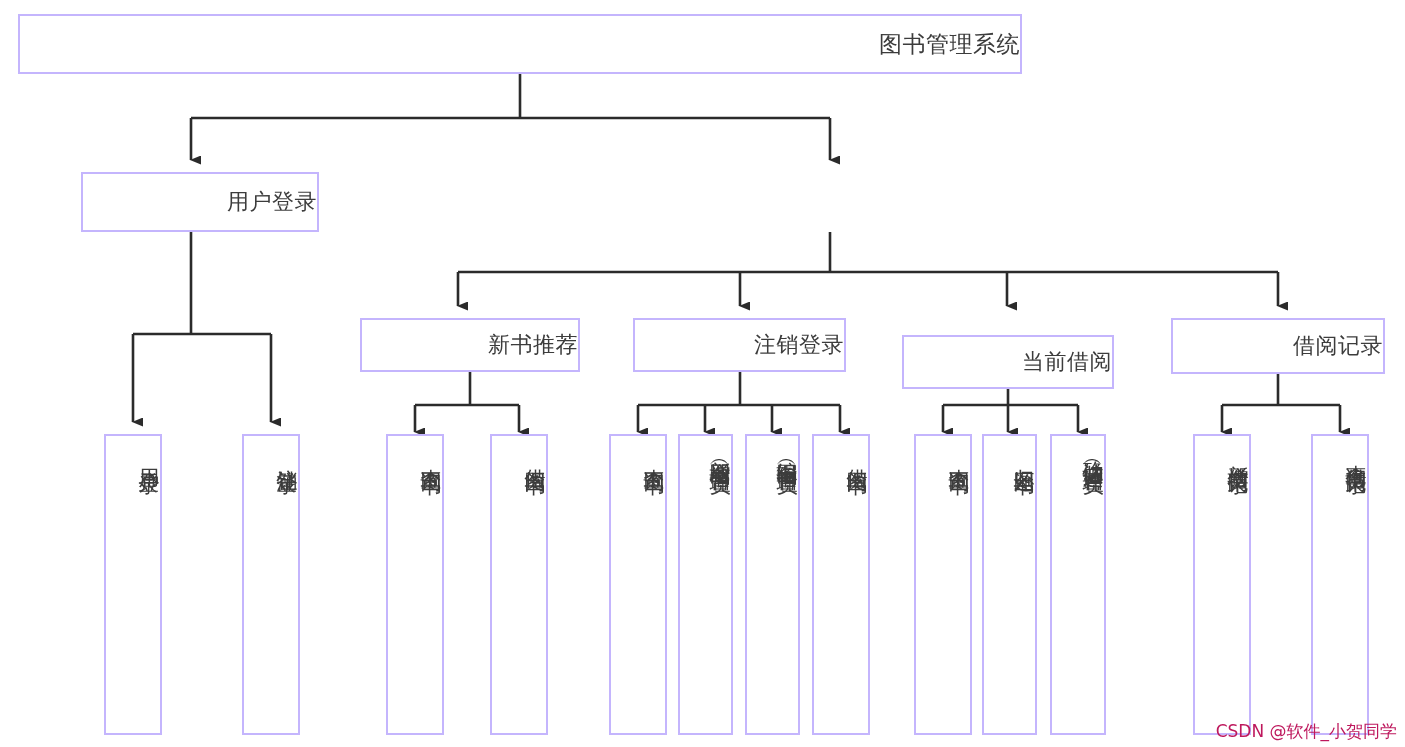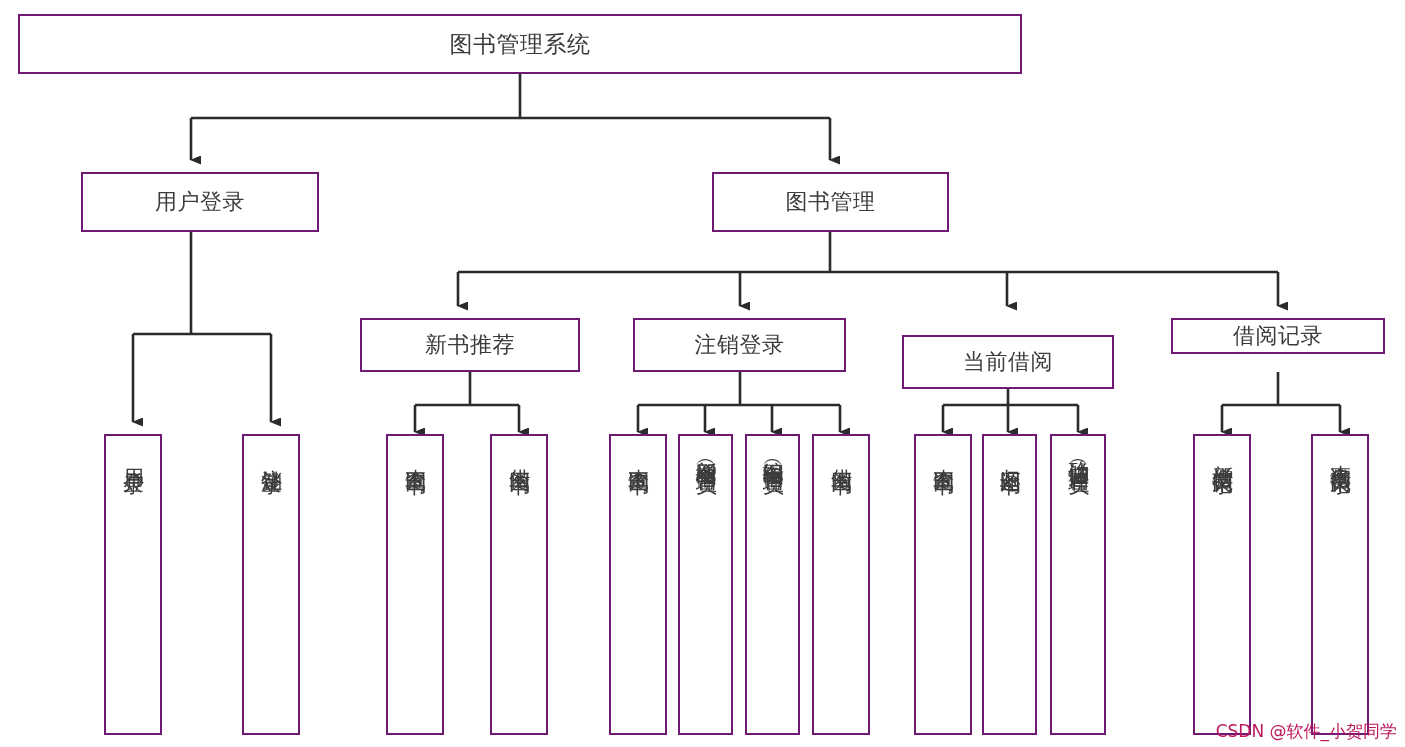--- a/index.html
+++ b/index.html
@@ -23,24 +23,24 @@
     left: 0;
     top: 0;
     width: 1405px;
     height: 747px;
     pointer-events: none;
   }
   .node {
     position: absolute;
     box-sizing: border-box;
     background: #ffffff;
-    border: 2px solid #701a75;
+    border: 2px solid #c4b5fd;
     display: flex;
     align-items: center;
-    justify-content: center;
+    justify-content: flex-end;
     z-index: 2;
   }
   .node .lbl {
     color: #3c3c3c;
     text-align: center;
     line-height: 1.05;
     letter-spacing: 0.5px;
   }
   
   .node.horiz .lbl {
@@ -131,37 +131,34 @@
   </svg>
 
   <div class="node horiz root" style="left:18px; top:14px; width:1004px; height:60px;">
     <span class="lbl">图书管理系统</span>
   </div>
 
   <div class="node horiz" style="left:81px; top:172px; width:238px; height:60px;">
     <span class="lbl">用户登录</span>
   </div>
 
-  <div class="node horiz" style="left:712px; top:172px; width:237px; height:60px;">
-    <span class="lbl">图书管理</span>
-  </div>
 
   <div class="node horiz" style="left:360px; top:318px; width:220px; height:54px;">
     <span class="lbl">新书推荐</span>
   </div>
 
   <div class="node horiz" style="left:633px; top:318px; width:213px; height:54px;">
     <span class="lbl">注销登录</span>
   </div>
 
   <div class="node horiz" style="left:902px; top:335px; width:212px; height:54px;">
     <span class="lbl">当前借阅</span>
   </div>
 
-  <div class="node horiz" style="left:1171px; top:318px; width:214px; height:36px;">
+  <div class="node horiz" style="left:1171px; top:318px; width:214px; height:56px;">
     <span class="lbl">借阅记录</span>
   </div>
 
   <div class="node vert" style="left:104px; top:434px; width:58px; height:301px;">
     <span class="lbl">用户登录</span>
   </div>
 
   <div class="node vert" style="left:242px; top:434px; width:58px; height:301px;">
     <span class="lbl">注销登录</span>
   </div>

